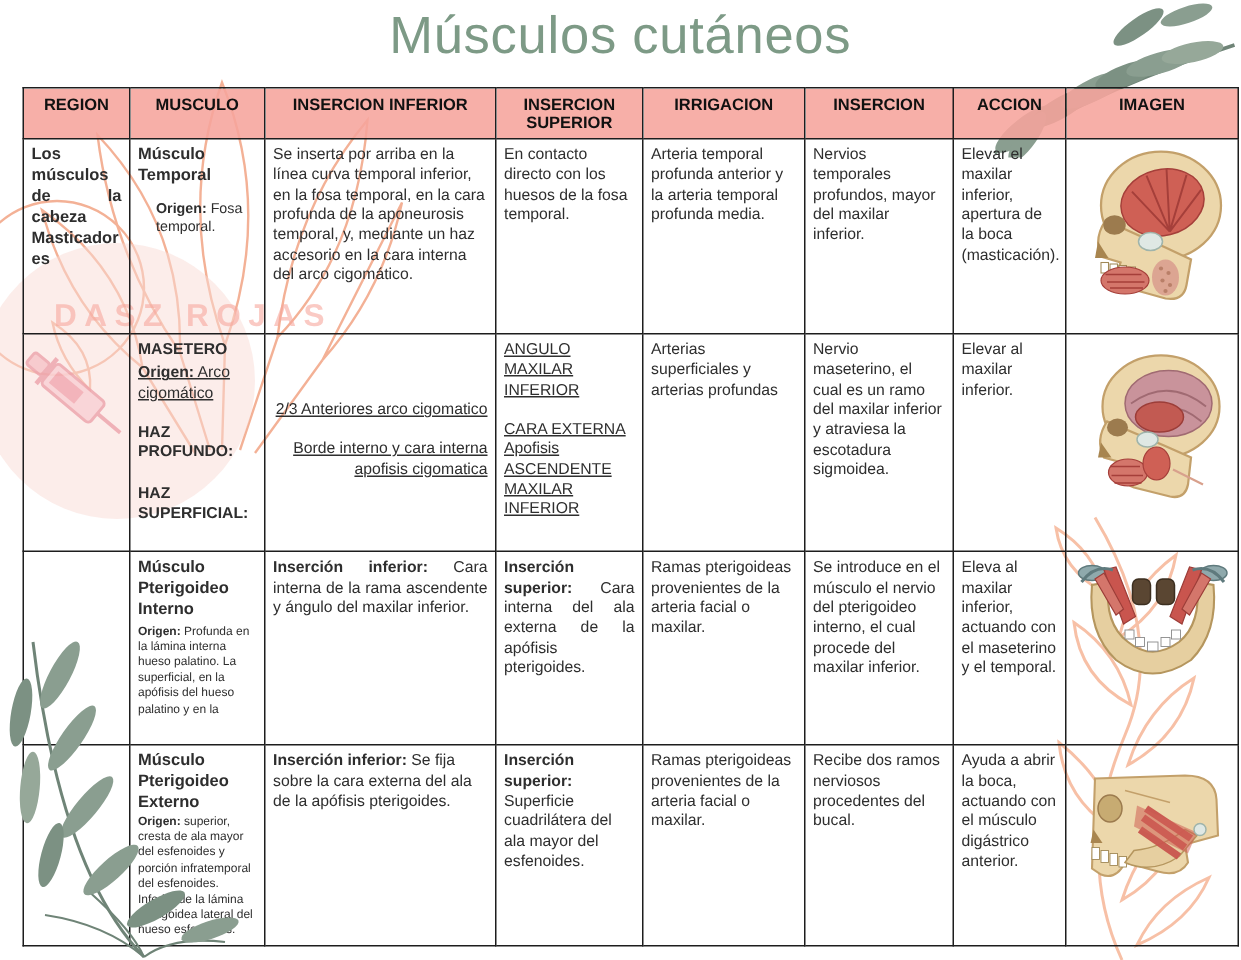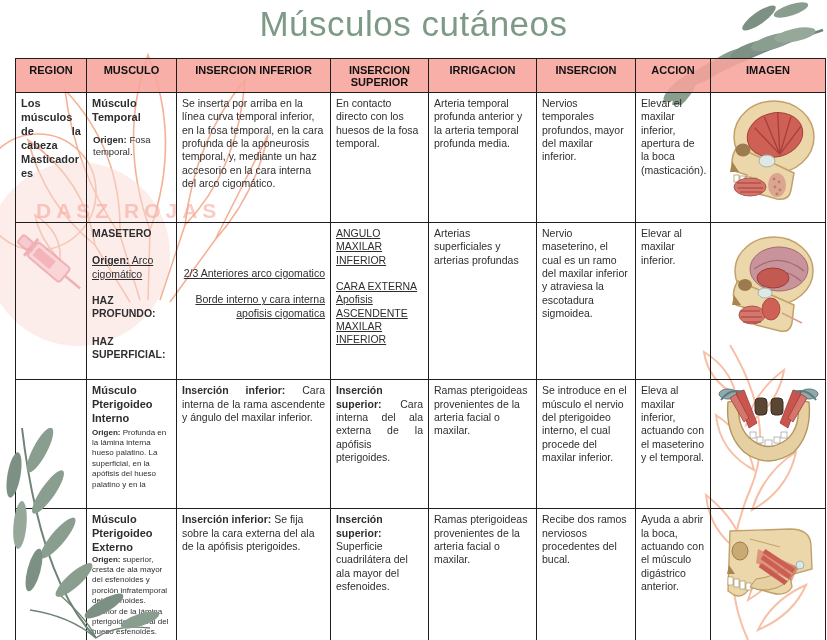--- a/index.html
+++ b/index.html
@@ -18,22 +18,22 @@
 
   table.muscle-table{position:absolute;left:15px;top:58px;width:810px;height:555px;
         border-collapse:collapse;table-layout:fixed;z-index:2;background:transparent;}
   th,td{border:1.6px solid #1d1d1d;vertical-align:top;padding:4px 5px;overflow:hidden;}
   thead th{background:rgba(246,164,156,.88);font-size:11px;font-weight:bold;
            text-align:center;color:#111;padding-top:5px;vertical-align:top;}
   td{font-size:10.5px;line-height:1.27;}
   .b{font-weight:bold;}
   .region-cell{font-weight:bold;font-size:11px;text-align:justify;overflow-wrap:anywhere;}
   .m-name{font-weight:bold;font-size:11px;line-height:1.25;margin:0 0 9px 0;}
-  .m-name-caps{font-weight:bold;font-size:10.5px;margin:0 0 14px 0;}
-  .origen{font-size:9.5px;line-height:1.3;margin:0 0 12px 1px;}
+  .m-name-caps{font-weight:bold;font-size:10.5px;margin:0 0 2px 0;}
+  .origen{font-size:9.5px;line-height:1.3;margin:0 0 12px 12px;}
   .origen-sm{font-size:8px;line-height:1.3;margin:0;}
   .haz{font-weight:bold;font-size:10.5px;margin:0 4px 14px 0;}
   p.cell-p{margin:0 0 13px 0;text-decoration:underline;}
   .pad-top{padding-top:40px;text-align:right;}
   .just{text-align:justify;margin-top:12px;}
   .img-cell{padding:2px;text-align:center;}
 </style>
 </head>
 <body>
 

